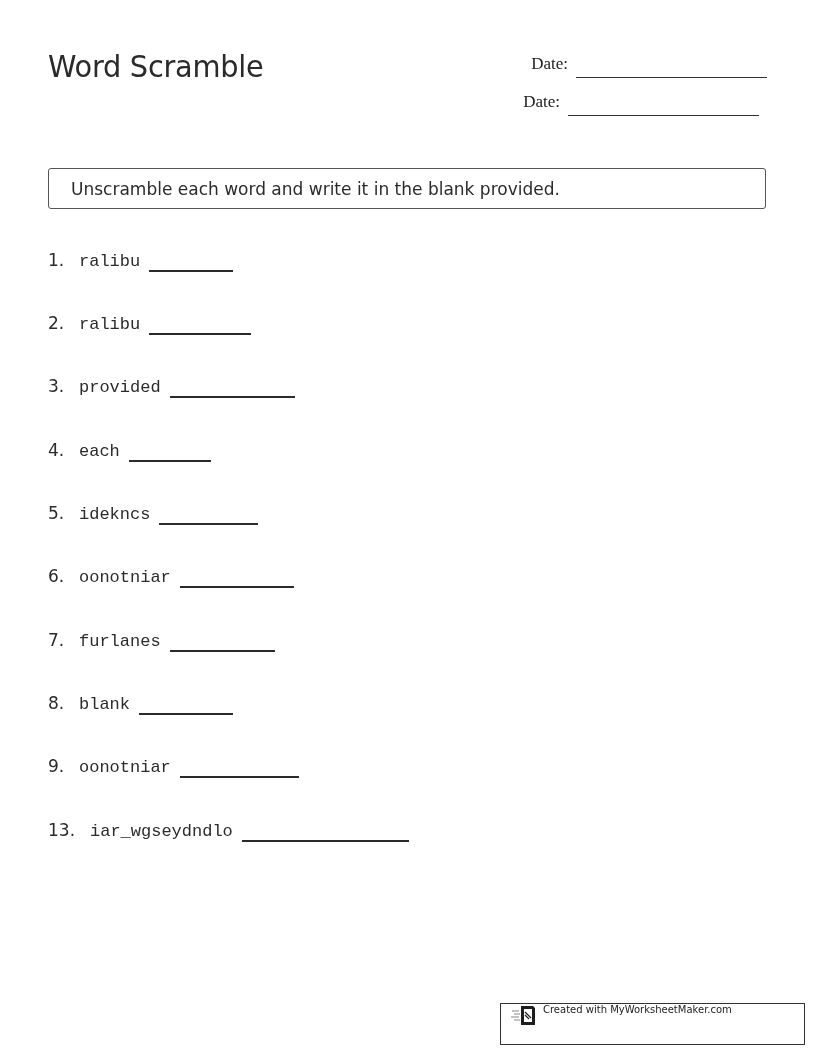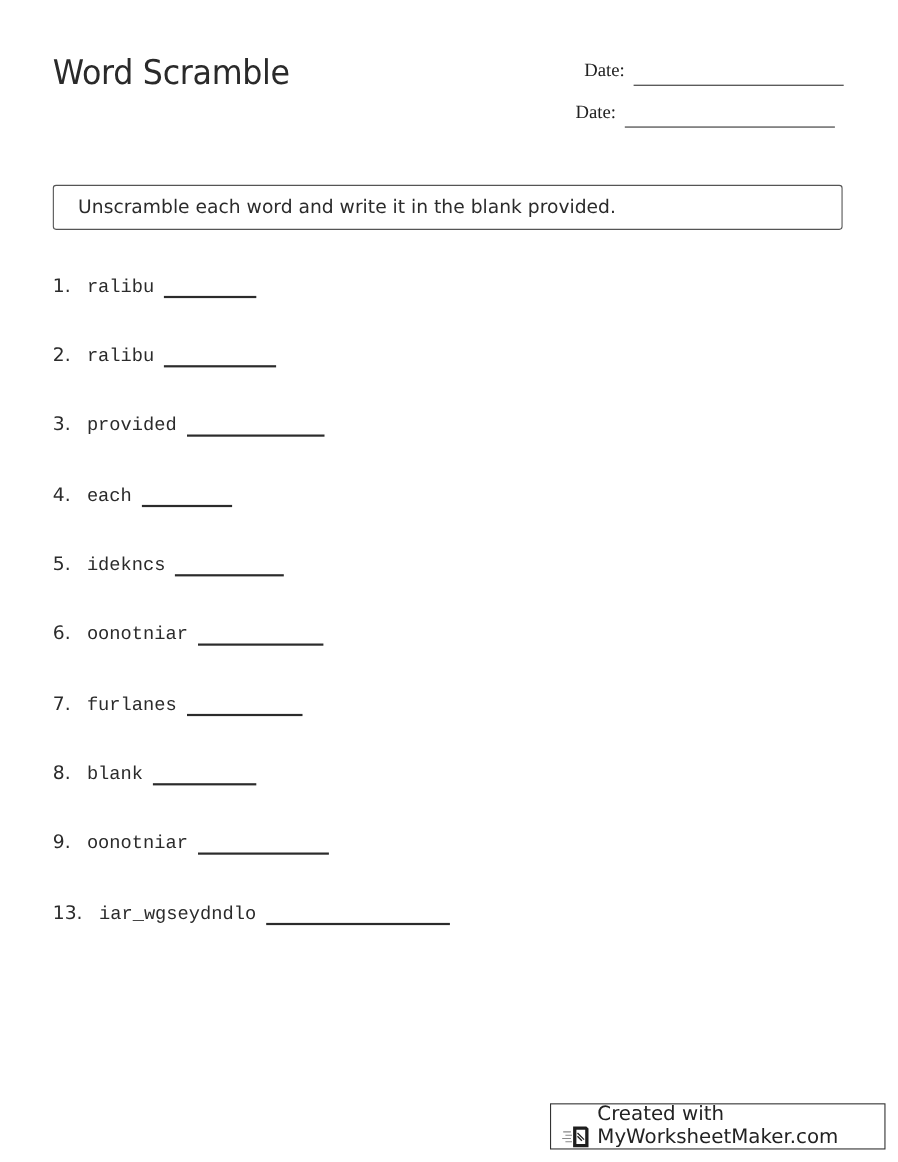--- a/index.html
+++ b/index.html
@@ -88,23 +88,23 @@
 
     .footer {
       position: absolute;
       left: 500px;
       top: 1003px;
       width: 305px;
       height: 42px;
       border: 1.3px solid #333;
       box-sizing: border-box;
       display: flex;
-      align-items: flex-end;
+      align-items: flex-start;
       padding-left: 10px;
-      font-size: 18px;
+      font-size: 10px;
       color: #222;
     }
     .footer .logo {
       width: 26px;
       height: 22px;
       margin-right: 6px;
       display: inline-block;
     }
   </style>
 </head>

